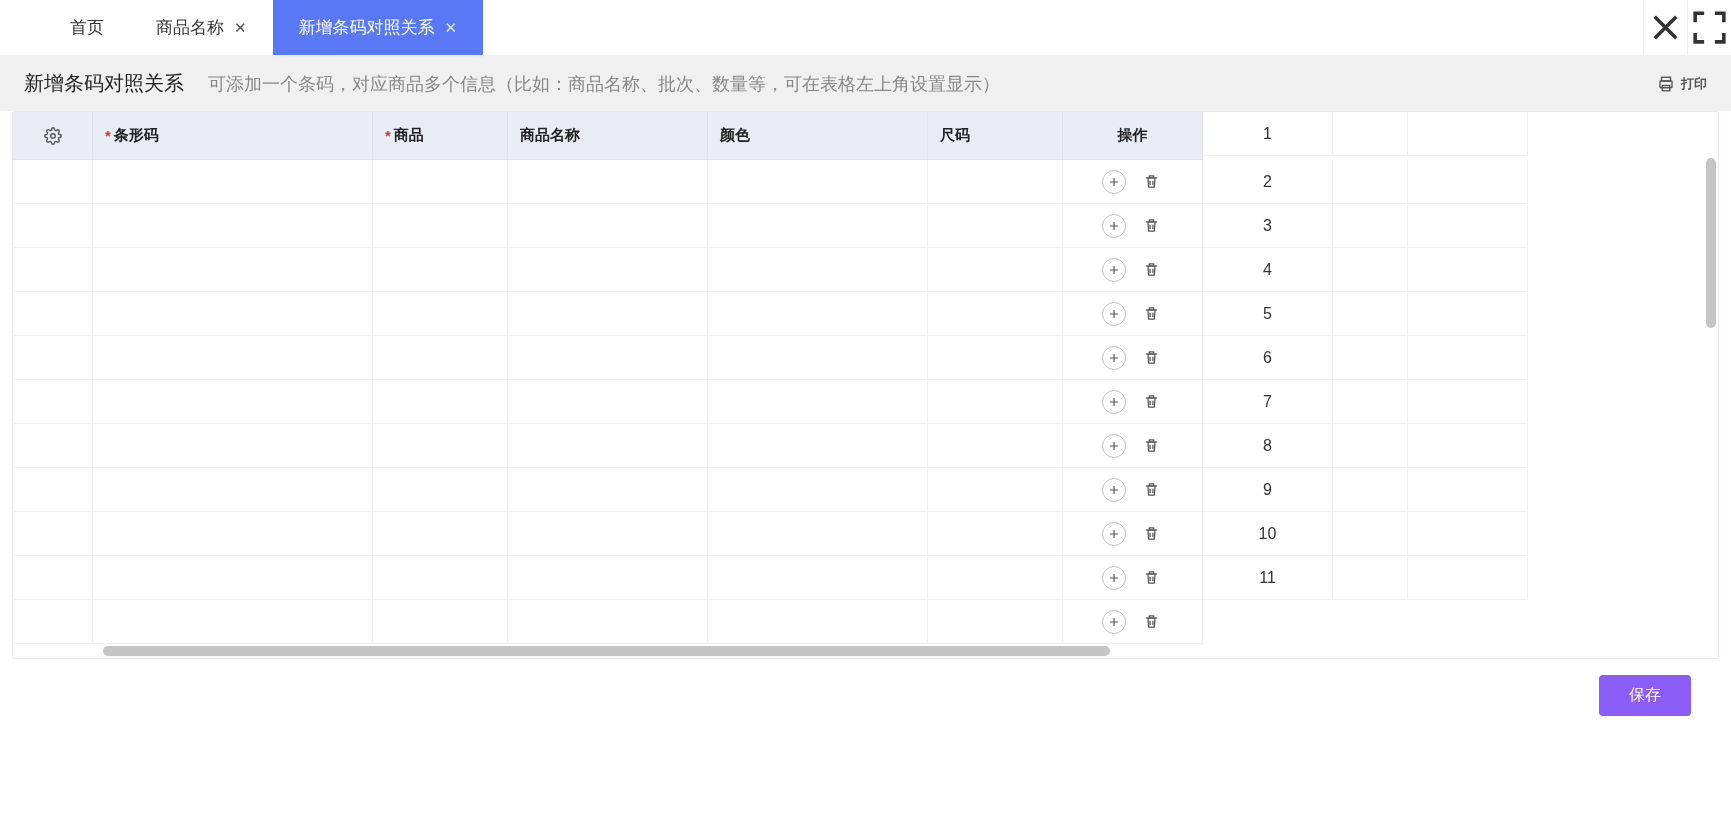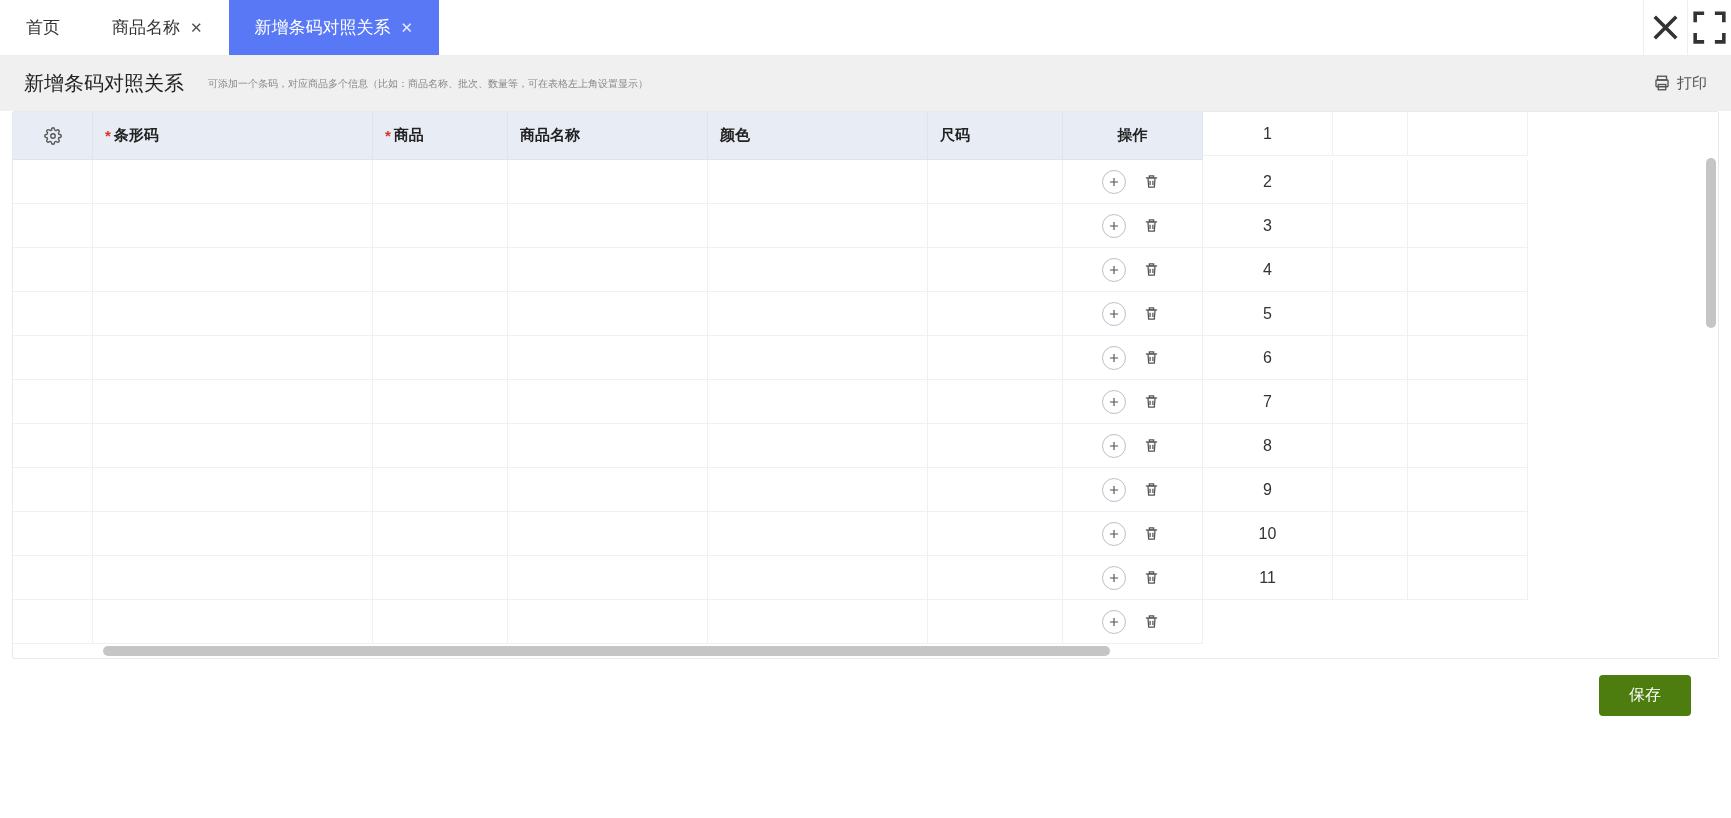--- a/index.html
+++ b/index.html
@@ -2,42 +2,42 @@
 <html><head>
 <meta charset="utf-8">
 <style>
   * { box-sizing: border-box; margin: 0; padding: 0; }
   html, body { width: 100%; height: 100%; font-family: "Microsoft YaHei", -apple-system, sans-serif; font-size: 14px; color: #333; background: #fff; }
 
   
   .tab-bar {
     display: flex; align-items: stretch; height: 56px; border-bottom: 1px solid #eee; background: #fff;
   }
-  .tab-bar .tabs { display: flex; }
+  .tab-bar .tabs { display: flex; margin-left: 44px; }
   .tab {
     display: flex; align-items: center; padding: 0 26px; gap: 10px; font-size: 17px; color: #333; cursor: pointer;
     user-select: none; white-space: nowrap;
   }
   .tab.active { background: #5878f5; color: #fff; }
   .tab .close-x { font-size: 15px; opacity: .85; line-height: 1; }
   .tab-bar .spacer { flex: 1; }
   .tab-bar .right-icons { display: flex; align-items: center; }
   .tab-bar .right-btn {
     width: 44px; height: 100%; display: flex; align-items: center; justify-content: center;
     cursor: pointer; font-size: 22px; color: #333; border-left: 1px solid #eee;
   }
 
   
   .page-strip {
     background: #f0f0f0; padding: 14px 24px; display: flex; align-items: center; gap: 24px;
   }
   .page-title { font-size: 20px; color: #222; font-weight: 400; }
-  .page-hint { font-size: 10px; color: #888; flex: 1; }
+  .page-hint { font-size: 18px; color: #888; flex: 1; }
   .print-btn {
-    display: flex; gap: 6px; color: #555; cursor: pointer; font-size: 15px;
+    display: flex; gap: 6px; color: #555; cursor: pointer; font-size: 13px; font-weight: bold;
   }
   .print-btn svg { width: 18px; height: 18px; }
 
   
   .card {
     background: #fff; margin: 0 12px 12px; border-radius: 2px;
   }
   .table-wrap {
     position: relative; overflow: hidden; border: 1px solid #e6e9f0;
     border-radius: 2px;
@@ -88,21 +88,21 @@
   }
   .vscroll-thumb {
     position: absolute; right: 0; top: 0; width: 10px; height: 170px; background: #c5c5c5; border-radius: 5px;
   }
 
   
   .footer {
     display: flex; justify-content: flex-end; padding: 16px 28px 24px;
   }
   .btn-primary {
-    background: #4d7c0f; color: #fff; border: none; border-radius: 4px; padding: 10px 30px;
+    background: #8b5cf6; color: #fff; border: none; border-radius: 4px; padding: 10px 30px;
     font-size: 16px; cursor: pointer;
   }
 </style>
 </head>
 <body>
 
 <div class="tab-bar">
   <div class="tabs">
     <div class="tab">
       <span>首页</span>

